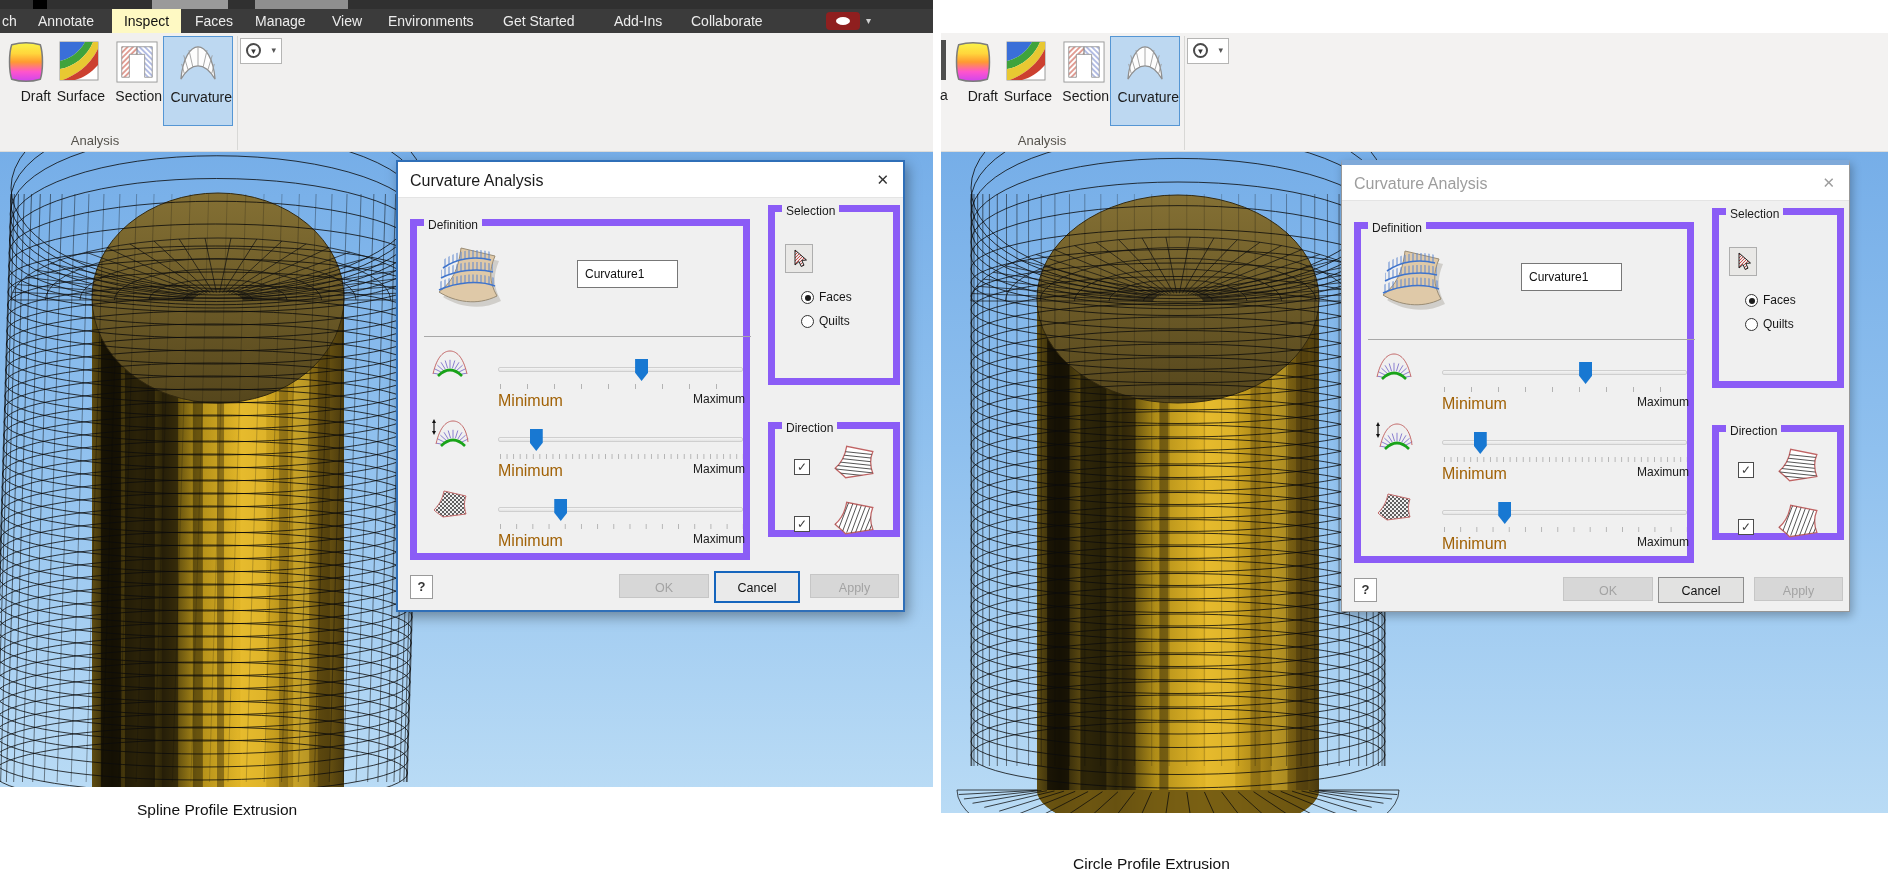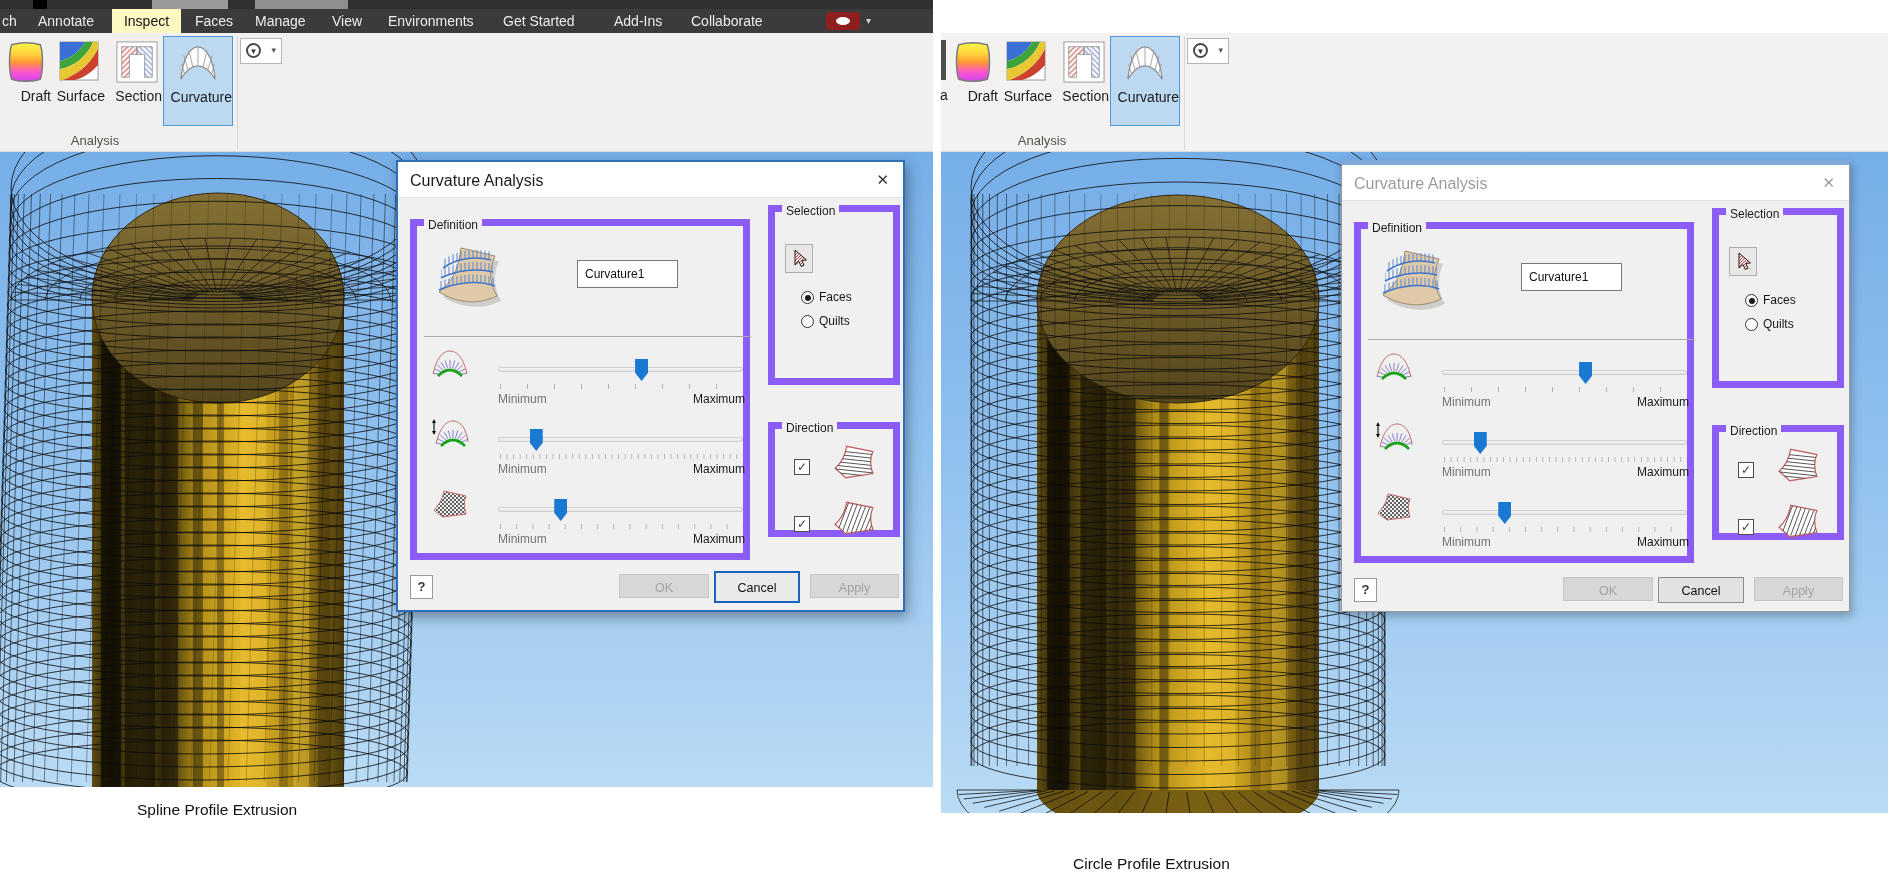--- a/index.html
+++ b/index.html
@@ -62,21 +62,21 @@
   .grp-def{left:12px;top:57px;width:340px;height:341px;}
   .def-icon{position:absolute;left:10px;top:14px;width:82px;height:74px;}
   .name-input{position:absolute;left:160px;top:34px;width:101px;height:28px;background:#fff;border:1px solid #777;font-size:12px;line-height:26px;padding-left:7px;color:#111;}
   .def-sep{position:absolute;left:7px;top:110px;width:327px;border-top:1px solid #a8a8a8;}
   .srow{position:absolute;left:0;width:340px;height:66px;}
   .srow[data-idx="0"]{top:120px}.srow[data-idx="1"]{top:190px}.srow[data-idx="2"]{top:260px}
   .sic{position:absolute;left:14px;top:2px;width:40px;height:36px;}
   .track{position:absolute;left:81px;top:21px;width:245px;height:5px;background:linear-gradient(#f4f4f4,#e4e4e4);border:1px solid #cfcfcf;border-radius:2px;}
   .thumb{position:absolute;top:-9px;width:13px;height:22px;background:#1878d2;clip-path:polygon(0 0,100% 0,100% 62%,50% 100%,0 62%);}
   .ticks{position:absolute;left:83px;top:38px;width:243px;height:5px;background-image:linear-gradient(90deg,#b3b3b3 1px,transparent 1px);background-repeat:repeat-x;}
-  .minl{position:absolute;left:81px;top:46px;font-size:12px;color:#737373;}
+  .minl{position:absolute;left:81px;top:46px;font-size:16px;color:#a16207;}
   .maxl{position:absolute;right:12px;top:46px;font-size:12px;color:#191919;}
   .grp-sel{left:370px;top:43px;width:132px;height:180px;}
   .sel-btn{position:absolute;left:10px;top:32px;width:28px;height:29px;background:#e9e8e6;border:1px solid #aeaeae;}
   .sel-btn svg{position:absolute;left:6px;top:4px;}
   .radio-row{position:absolute;left:26px;height:16px;}
   .radio-row.r0{top:78px;}.radio-row.r1{top:102px;}
   .radio{position:absolute;left:0;top:1px;width:13px;height:13px;border:1.5px solid #333;border-radius:50%;background:#fff;}
   .radio.checked::after{content:"";position:absolute;left:2.5px;top:2.5px;width:6px;height:6px;background:#1b1b1b;border-radius:50%;}
   .rlabel{position:absolute;left:18px;top:0;font-size:12px;color:#161616;white-space:nowrap;}
   .grp-dir{left:370px;top:260px;width:132px;height:115px;}

